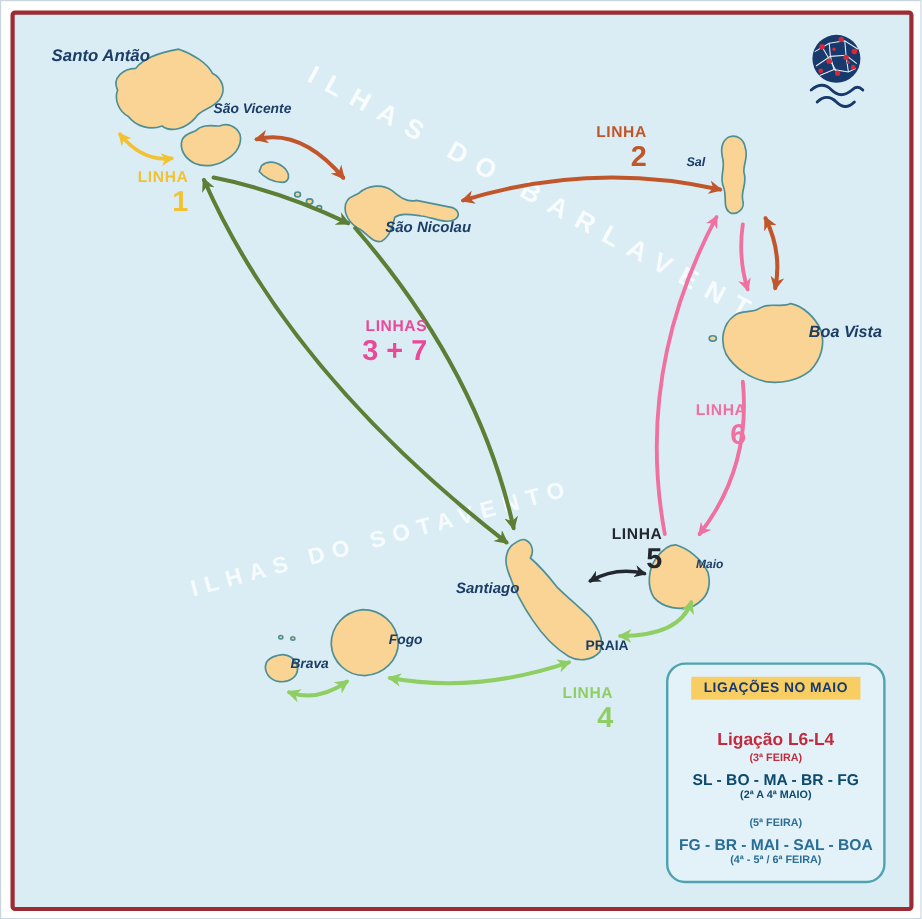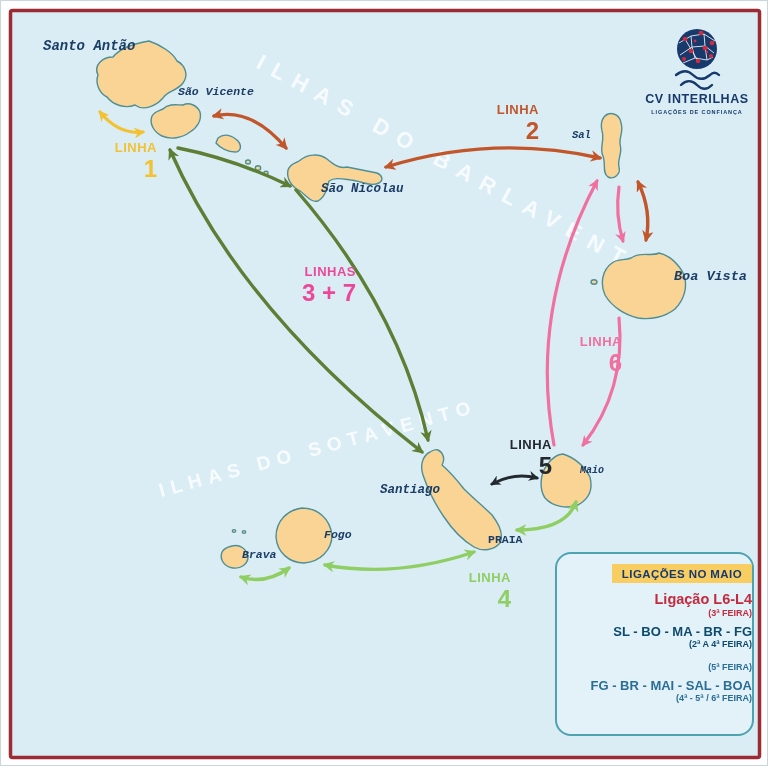--- a/index.html
+++ b/index.html
@@ -5,41 +5,41 @@
   html,body{margin:0;padding:0;background:#eef2f5;}
   .canvas{
     position:relative;width:768px;height:766px;overflow:hidden;
     background:#ffffff;border:1px solid #c9d6de;box-sizing:border-box;
     font-family:"Liberation Sans", sans-serif;
   }
   .map-svg{position:absolute;left:0;top:0;}
   .wm{font-weight:bold;fill:#ffffff;opacity:.82;}
   .il{
     position:absolute;color:#1b3d66;font-style:italic;font-weight:bold;
-    white-space:nowrap;line-height:1;font-family:Liberation Mono, monospace;
+    white-space:nowrap;line-height:1;
   }
   .route-label{position:absolute;text-align:right;font-weight:800;line-height:1;white-space:nowrap;}
   .route-label .t{display:block;font-size:13px;letter-spacing:.5px;}
   .route-label .n{display:block;font-size:24px;margin-top:3px;}
   .brand{position:absolute;left:634px;top:91px;width:124px;text-align:center;color:#17396b;}
   .brand .bn{font-size:12.5px;font-weight:800;letter-spacing:.6px;}
   .brand .bt{font-size:5.5px;font-weight:700;letter-spacing:.9px;margin-top:3px;}
   .legend{
-    position:absolute;left:554px;top:551px;width:199px;height:184px;
+    position:absolute;left:554px;top:551px;width:183px;height:184px;
     border:2px solid #4fa3b0;border-radius:16px;background:#e3f2f9;
-    text-align:right;box-sizing:border-box;
+    text-align:center;box-sizing:border-box;
   }
   .legend-header{
     display:inline-block;margin-top:10px;background:#f8ce63;color:#17396b;
     font-weight:800;font-size:11.5px;letter-spacing:.4px;padding:4px 10px 3px 10px;
   }
   .lg-title{font-weight:800;font-size:14.5px;line-height:1;}
   .lg-title.small{font-size:13px;}
   .lg-sub{font-weight:700;font-size:9px;margin-top:2px;line-height:1;}
-  .mt9{margin-top:9px;} .mt7{margin-top:7px;} .mt14{margin-top:14px;}
+  .mt9{margin-top:27px;} .mt7{margin-top:7px;} .mt14{margin-top:14px;}
 </style>
 </head>
 <body>
 
 <div class="canvas">
 
   <svg class="map-svg" width="768" height="766" viewBox="0 0 768 766">
     <defs>
       <marker id="m-y" viewBox="0 0 10 10" refX="8" refY="5" markerWidth="3.4" markerHeight="3.4" orient="auto-start-reverse">
         <path d="M0,0 L10,5 L0,10 L3,5 Z" fill="#f2c233"></path>
@@ -133,24 +133,20 @@
         <circle cx="694" cy="40" r="1.4"></circle>
           <circle cx="706" cy="51" r="1.3"></circle>
       </g>
       <g stroke-width="2.4" fill="none" stroke-linecap="round" stroke="#17396b">
         <path d="M675,74 C681,69 687,69 692,74 C697,79 703,79 709,74 C712,71 715,71 718,74"></path>
         <path d="M680,84 C685,79 691,79 696,84 C701,89 706,89 711,84"></path>
       </g>
     </g>
   </svg>
 
-  <div class="brand">
-    <div class="bn">CV INTERILHAS</div>
-    <div class="bt">LIGAÇÕES DE CONFIANÇA</div>
-  </div>
 
   <div class="il" style="left:42px;top:38px;font-size:14px;">Santo Antão</div>
   <div class="il" style="left:177px;top:85px;font-size:11.5px;">São Vicente</div>
   <div class="il" style="left:320px;top:182px;font-size:12.5px;">São Nicolau</div>
   <div class="il" style="left:571px;top:129px;font-size:10.5px;">Sal</div>
   <div class="il" style="left:673px;top:269px;font-size:13.5px;">Boa Vista</div>
   <div class="il" style="left:579px;top:465px;font-size:10px;">Maio</div>
   <div class="il" style="left:379px;top:483px;font-size:12.5px;">Santiago</div>
   <div class="il" style="left:487px;top:533px;font-size:11.5px;font-style:normal;font-weight:800;">PRAIA</div>
   <div class="il" style="left:323px;top:528px;font-size:11.5px;">Fogo</div>
@@ -182,21 +178,21 @@
   </div>
 
   <div class="legend">
     <div class="legend-header">LIGAÇÕES NO MAIO</div>
     <div class="mt9" style="color: rgb(196, 42, 61);">
       <div class="lg-title">Ligação L6-L4</div>
       <div class="lg-sub">(3ª FEIRA)</div>
     </div>
     <div class="mt7" style="color: #0c4a6e;">
       <div class="lg-title small">SL - BO - MA - BR - FG</div>
-      <div class="lg-sub">(2ª A 4ª FEIRA)</div>
+      <div class="lg-sub">(2ª A 4ª MAIO)</div>
     </div>
     <div class="mt14" style="color: rgb(42, 110, 150);">
       <div class="lg-sub">(5ª FEIRA)</div>
     </div>
     <div class="mt7" style="color: rgb(42, 110, 150);">
       <div class="lg-title small">FG - BR - MAI - SAL - BOA</div>
       <div class="lg-sub">(4ª - 5ª / 6ª FEIRA)</div>
     </div>
   </div>
 

